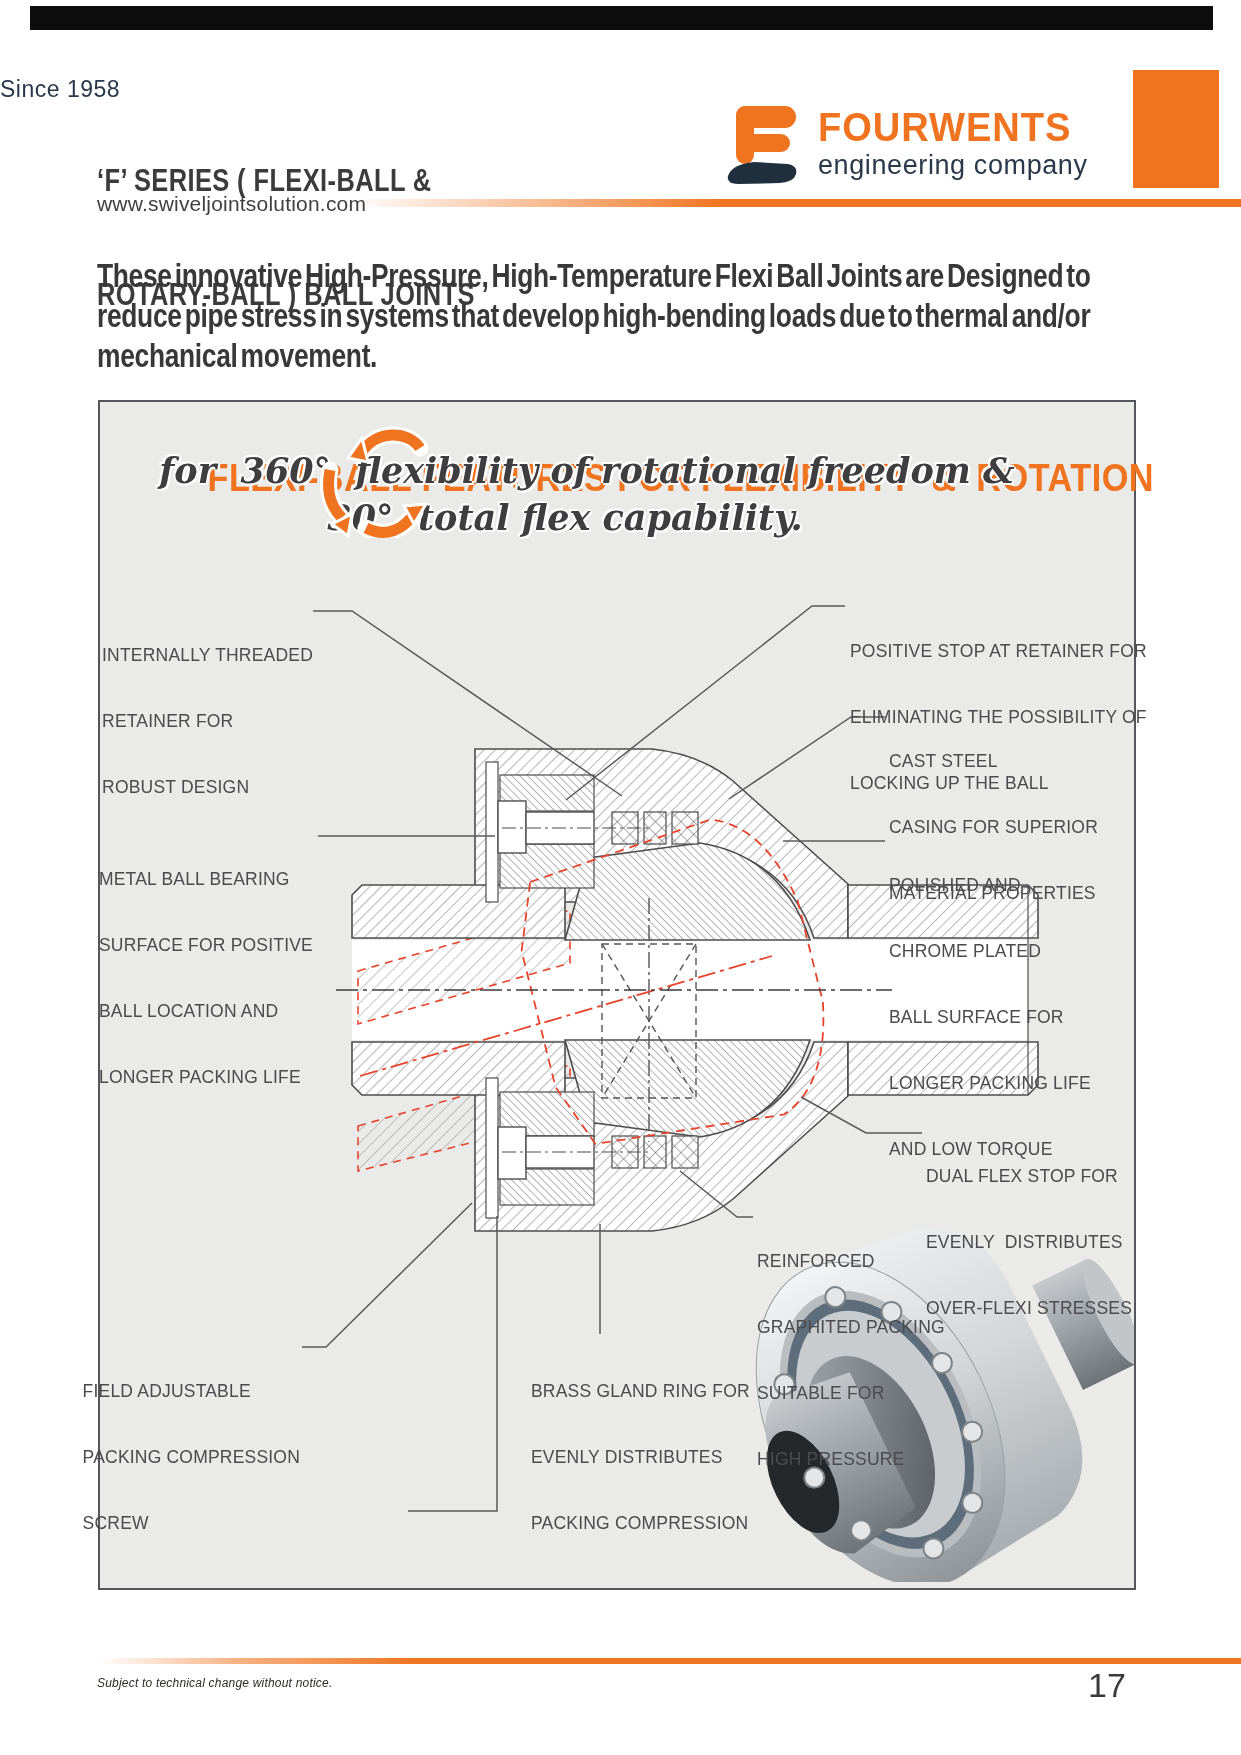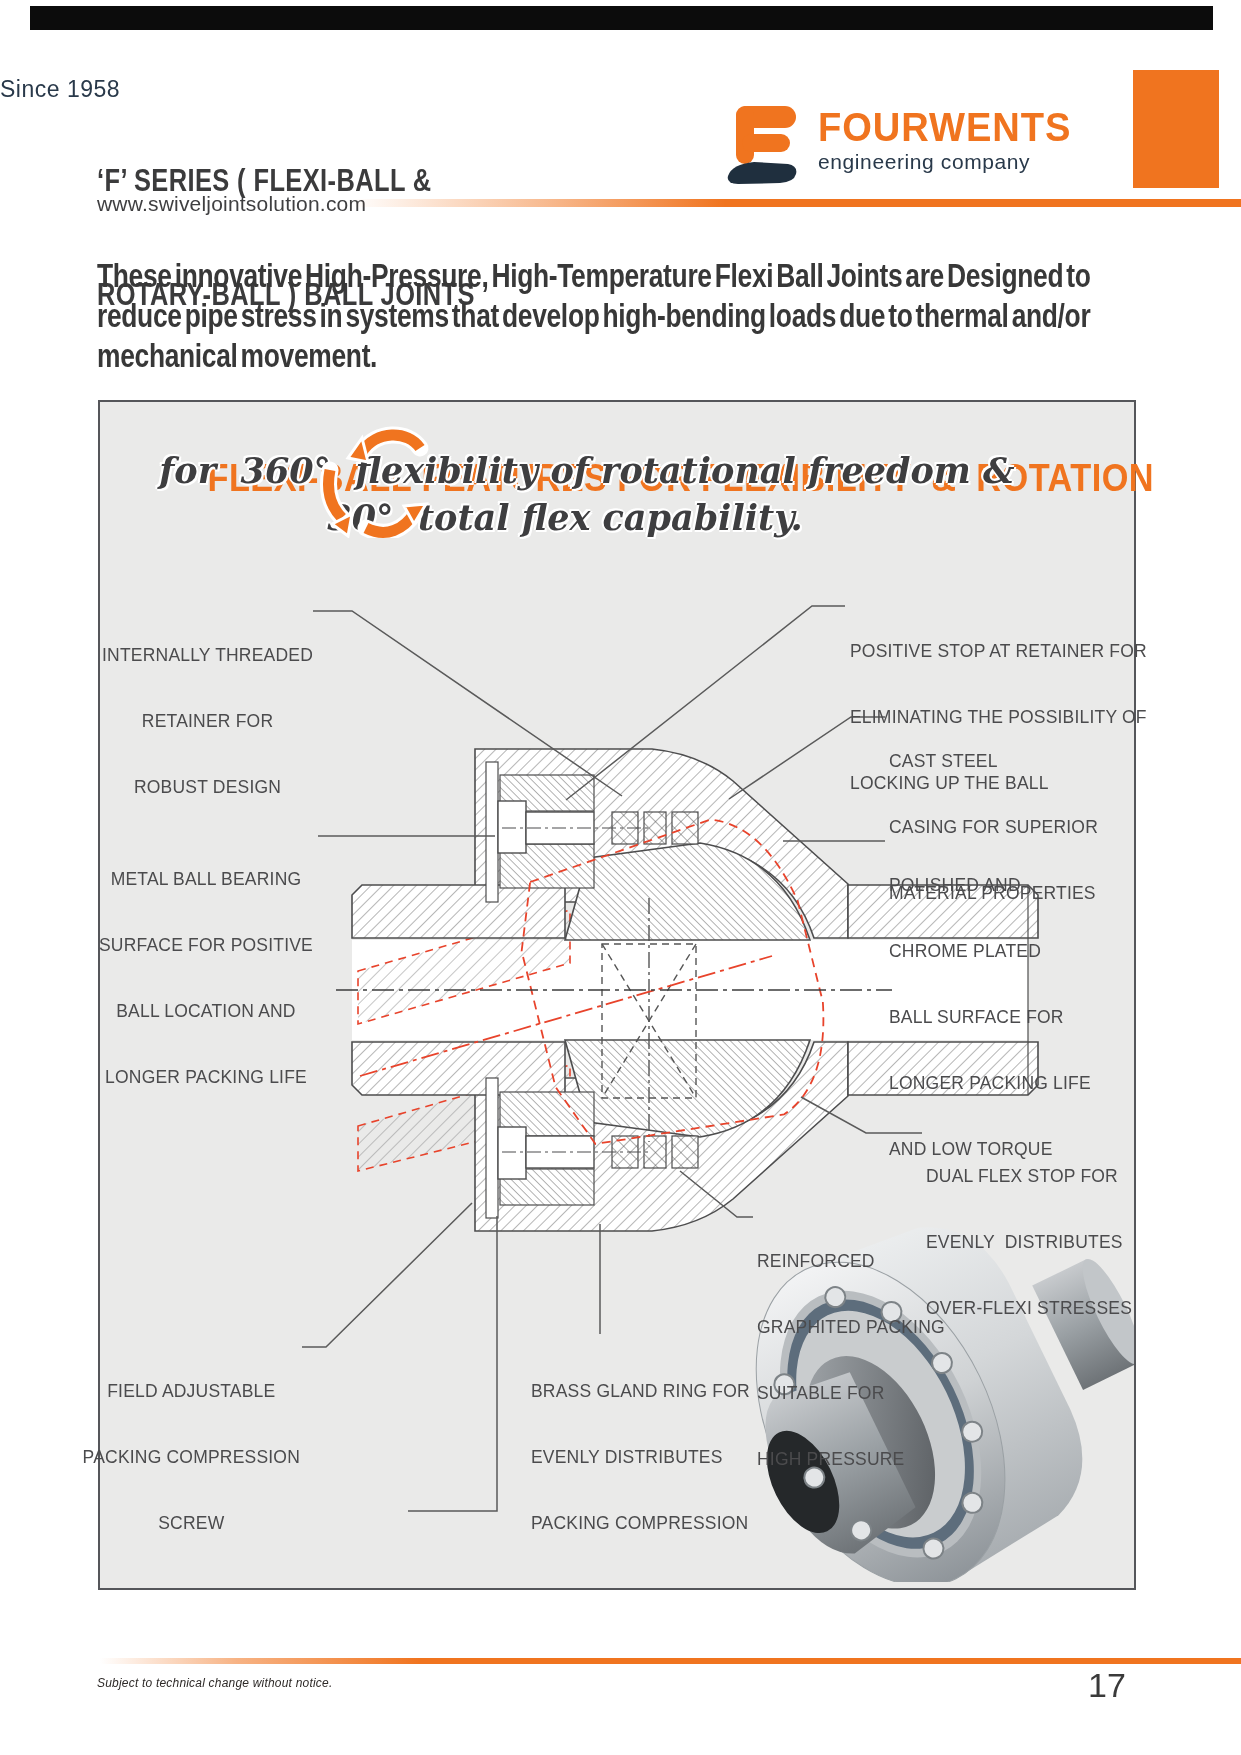--- a/index.html
+++ b/index.html
@@ -7,42 +7,42 @@
         font-family:"Liberation Sans",sans-serif;}
   .abs{position:absolute;}
 
   .topbar{left:30px;top:6px;width:1183px;height:24px;background:#0c0c0c;}
 
   .title{left:97px;top:86px;color:#3b3b3c;font-size:31px;font-weight:700;line-height:38px;
          transform:scaleX(.82);transform-origin:left top;white-space:pre;letter-spacing:.5px;}
   .since{left:0;top:76px;width:1078px;text-align:left;color:#29394a;font-size:23px;letter-spacing:.5px;}
   .brand{left:818px;top:104px;color:#f0741f;font-size:41px;font-weight:700;letter-spacing:1px;
          transform:scaleX(.93);transform-origin:left top;white-space:pre;}
-  .brandsub{left:818px;top:150px;color:#29394a;font-size:21px;letter-spacing:.6px;white-space:pre;}
+  .brandsub{left:818px;top:150px;color:#29394a;font-size:27px;letter-spacing:.6px;white-space:pre;}
   .orangeblock{left:1133px;top:70px;width:86px;height:118px;background:#f0741f;}
   .url{left:97px;top:192px;color:#3f3f41;font-size:21px;letter-spacing:.2px;}
   .hbar{left:352px;top:199px;width:889px;height:8px;
         background:linear-gradient(90deg,rgba(240,116,31,0) 0%,rgba(240,116,31,.5) 22%,#f0741f 42%,#f0741f 100%);}
 
   .intro{left:97px;top:256px;color:#383838;font-weight:600;}
   .intro div{white-space:pre;font-size:33px;line-height:40px;letter-spacing:-.4px;word-spacing:-5px;
              transform:scaleX(.80);transform-origin:left top;}
 
   .fbox{left:98px;top:400px;width:1038px;height:1190px;background:#eaeae9;border:2px solid #55565a;box-sizing:border-box;}
   .fhead{left:98px;top:412px;width:1038px;text-align:center;color:#f0741f;font-size:39px;font-weight:700;
          white-space:pre;letter-spacing:.5px;}
   .fhead>span{display:inline-block;transform:scaleX(.88);transform-origin:center top;white-space:pre;}
   .tag{left:98px;width:1038px;text-align:center;color:#3e3e40;font-family:"DejaVu Serif",serif;
        font-style:italic;font-weight:700;font-size:35px;white-space:pre;
        text-shadow:-2px 0 #fff,2px 0 #fff,0 -2px #fff,0 2px #fff,2px 2px #fff,-2px -2px #fff;}
   .tag1{top:450px;margin-left:-30px;}
   .tag2{top:497px;margin-left:-52px;}
 
   .lbl{position:absolute;color:#4b4b4d;font-size:17.5px;line-height:22px;white-space:pre;letter-spacing:.2px;}
-  .lbl.r{text-align:center;}
+  .lbl.r{text-align:left;}
 
   .fnote{left:97px;top:1676px;color:#2e2a28;font-size:12px;font-style:italic;letter-spacing:.2px;}
   .pageno{left:1088px;top:1666px;color:#3a3a3a;font-size:34px;}
   .fbar{left:100px;top:1658px;width:1141px;height:6px;
         background:linear-gradient(90deg,rgba(240,116,31,0) 0%,rgba(240,116,31,.55) 12%,#f0741f 28%,#f0741f 100%);}
 </style>
 </head>
 <body>
 
 <div class="page">

